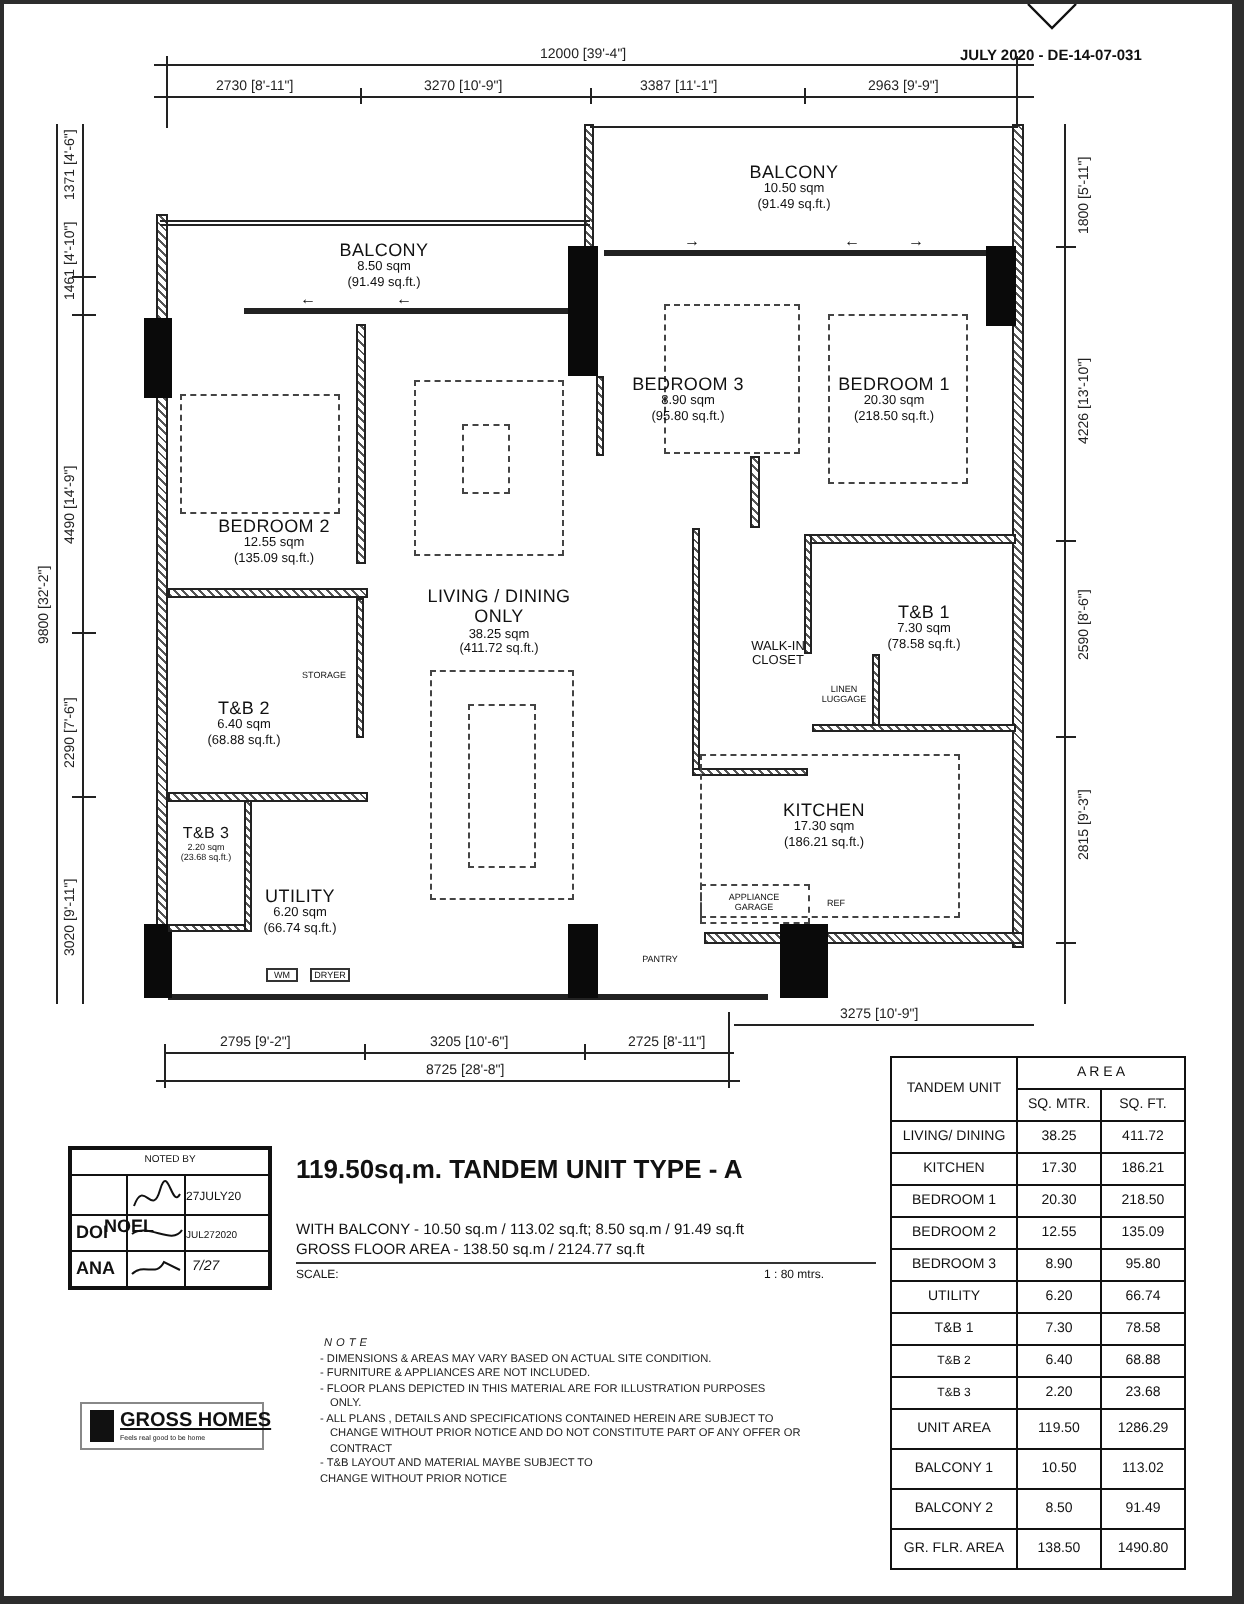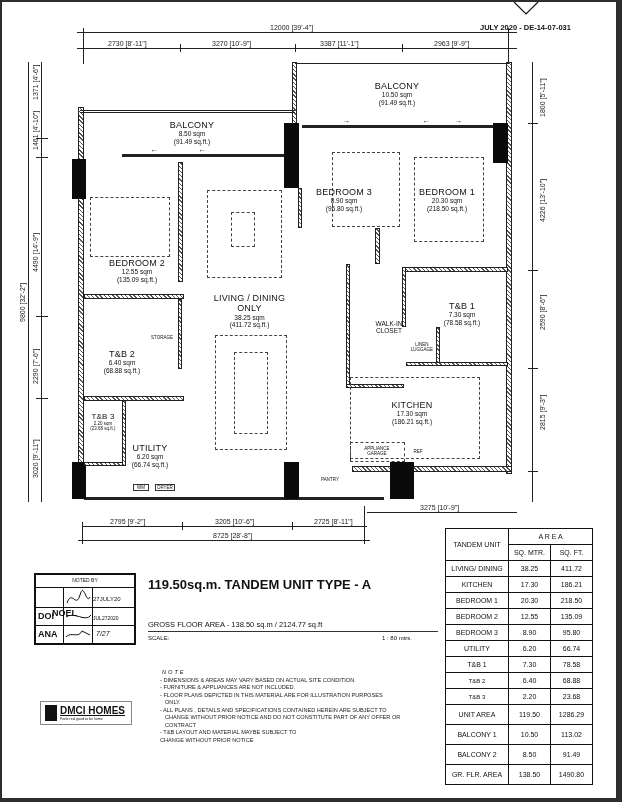--- a/index.html
+++ b/index.html
@@ -306,34 +306,35 @@
     <div class="abs" style="left:57px;top:40px;font-size:5px;">JUL272020</div>
     <div class="abs" style="left:60px;top:55px;font-size:7px;font-style:italic;">7/27</div>
     <svg class="abs" style="left:28px;top:12px;" width="28" height="56">
       <path d="M3,16 C8,2 12,22 16,8 S22,18 26,10" fill="none" stroke="#111" stroke-width="1"></path>
       <path d="M2,30 C10,24 22,36 27,28" fill="none" stroke="#111" stroke-width="1"></path>
       <path d="M2,50 C8,44 14,52 18,44 L26,48" fill="none" stroke="#111" stroke-width="1"></path>
     </svg>
   </div>
 
   <div class="abs" style="left:146px;top:575px;font-size:13px;font-weight:bold;white-space:nowrap;">119.50sq.m.  TANDEM UNIT TYPE - A</div>
+  <div class="abs" style="left:146px;top:608px;font-size:7.5px;white-space:nowrap;">WITH BALCONY - 10.50 sq.m / 113.02 sq.ft; 8.50 sq.m / 91.49 sq.ft</div>
   <div class="abs" style="left:146px;top:618px;font-size:7.5px;white-space:nowrap;">GROSS FLOOR AREA - 138.50 sq.m / 2124.77 sq.ft</div>
   <div class="abs" style="left:146px;top:629px;width:290px;border-top:1px solid #333;"></div>
   <div class="abs" style="left:146px;top:633px;font-size:6px;">SCALE:</div>
   <div class="abs" style="left:380px;top:633px;font-size:6px;">1 : 80 mtrs.</div>
 
   <div class="notes">
     <div class="ttl">NOTE</div>
     <div class="it">- DIMENSIONS &amp; AREAS MAY VARY BASED ON ACTUAL SITE CONDITION.</div>
     <div class="it">- FURNITURE &amp; APPLIANCES ARE NOT INCLUDED.</div>
     <div class="it" style="width:230px;">- FLOOR PLANS DEPICTED IN THIS MATERIAL ARE FOR ILLUSTRATION PURPOSES ONLY.</div>
     <div class="it" style="width:245px;">- ALL PLANS , DETAILS AND SPECIFICATIONS CONTAINED HEREIN ARE SUBJECT TO CHANGE WITHOUT PRIOR NOTICE AND DO NOT CONSTITUTE PART OF ANY OFFER OR CONTRACT</div>
     <div class="it">- T&amp;B LAYOUT AND MATERIAL MAYBE SUBJECT TO</div>
     <div class="it">  CHANGE WITHOUT PRIOR NOTICE</div>
   </div>
 
   <div class="logo">
     <div class="abs" style="left:4px;top:3px;width:12px;height:16px;background:#111;"></div>
-    <div class="abs" style="left:19px;top:3px;font-size:10px;font-weight:bold;text-decoration:underline;white-space:nowrap;">DMCI HOMES</div>
+    <div class="abs" style="left:19px;top:3px;font-size:10px;font-weight:bold;text-decoration:underline;white-space:nowrap;">GROSS HOMES</div>
     <div class="abs" style="left:19px;top:15px;font-size:3.5px;white-space:nowrap;">Feels real good to be home</div>
   </div>
 
 </div>
 
 </body></html>

